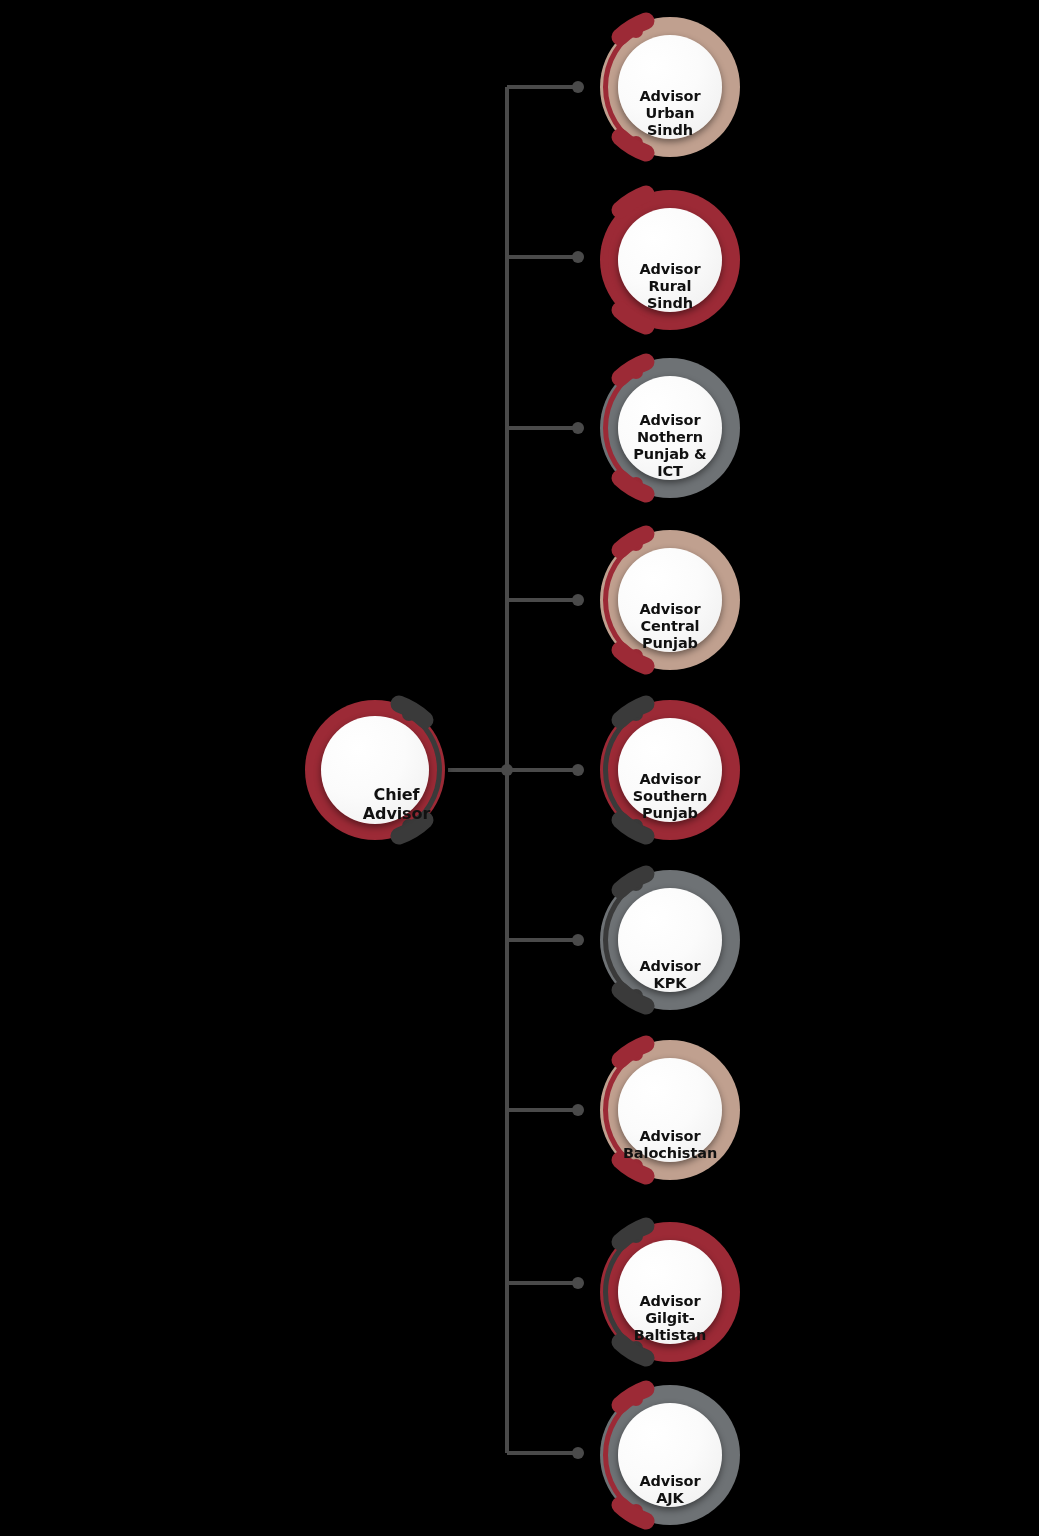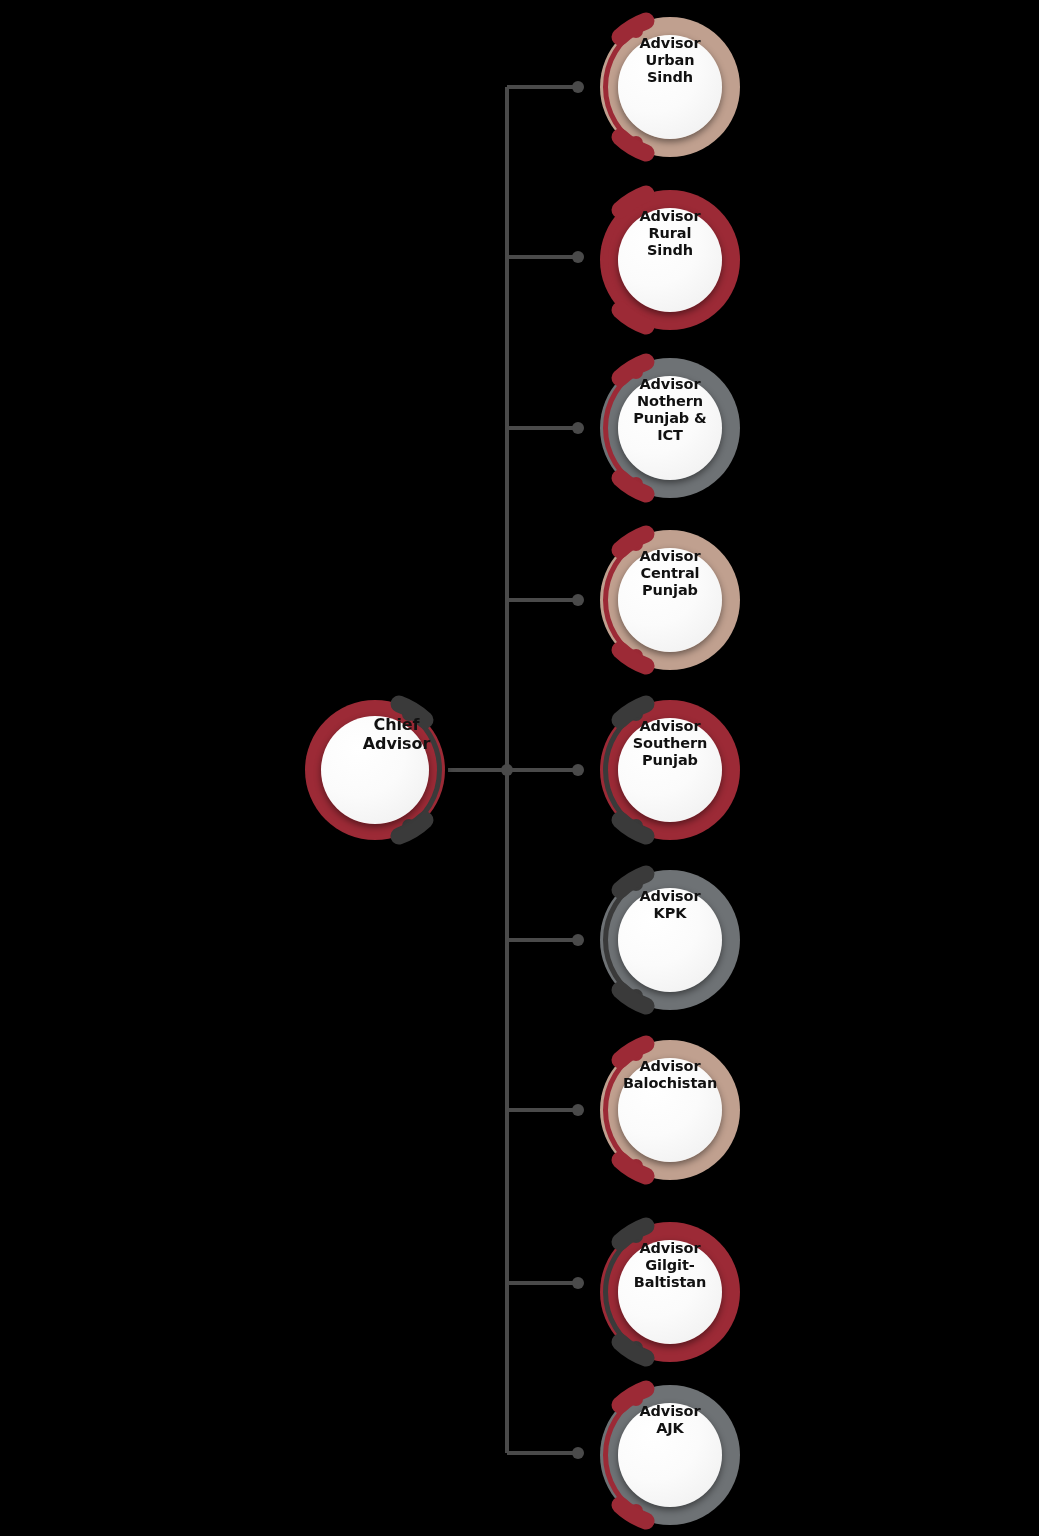--- a/index.html
+++ b/index.html
@@ -48,21 +48,21 @@
   .node-core {
     position: absolute;
     left: 18px;
     top: 18px;
     width: 104px;
     height: 104px;
     border-radius: 50%;
     background: radial-gradient(circle at 34% 30%, #ffffff 0%, #fbfbfb 46%, #ededed 100%);
     box-shadow: 0 3px 7px rgba(0,0,0,0.45);
     display: flex;
-    align-items: flex-start;
+    align-items: flex-end;
     justify-content: center;
     box-sizing: border-box;
     padding: 0 5px;
   }
   .node-label {
     font-size: 14.5px;
     font-weight: bold;
     line-height: 1.18;
     color: #111111;
     text-align: center;

